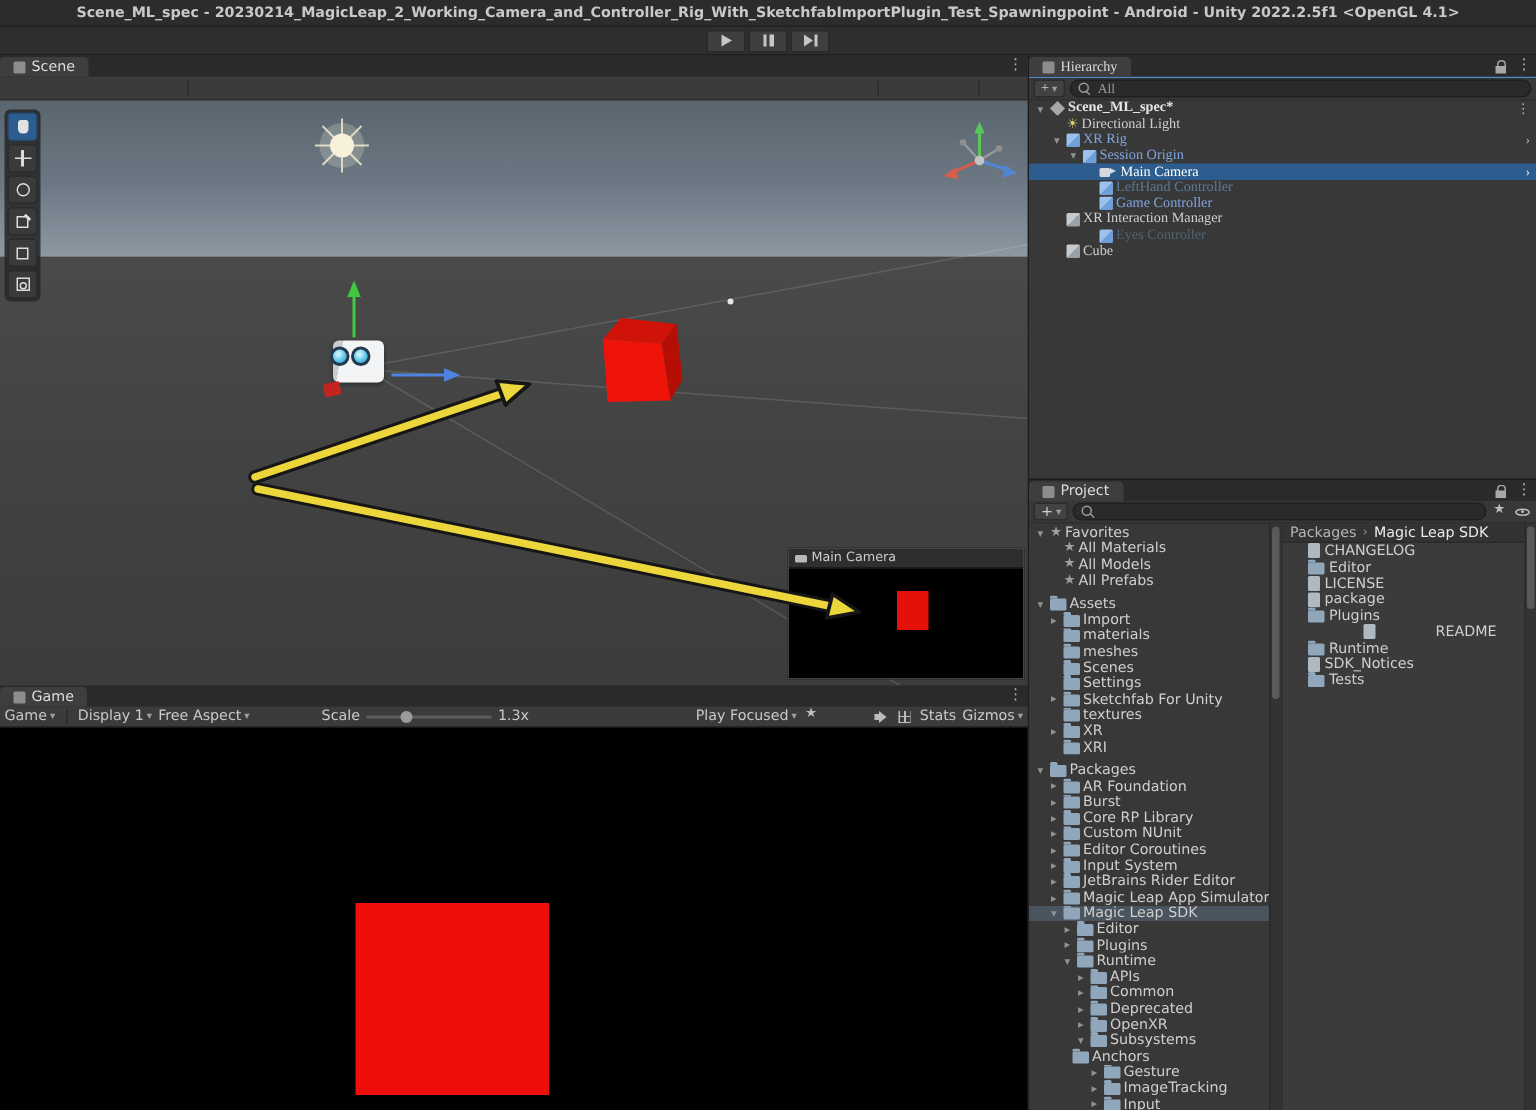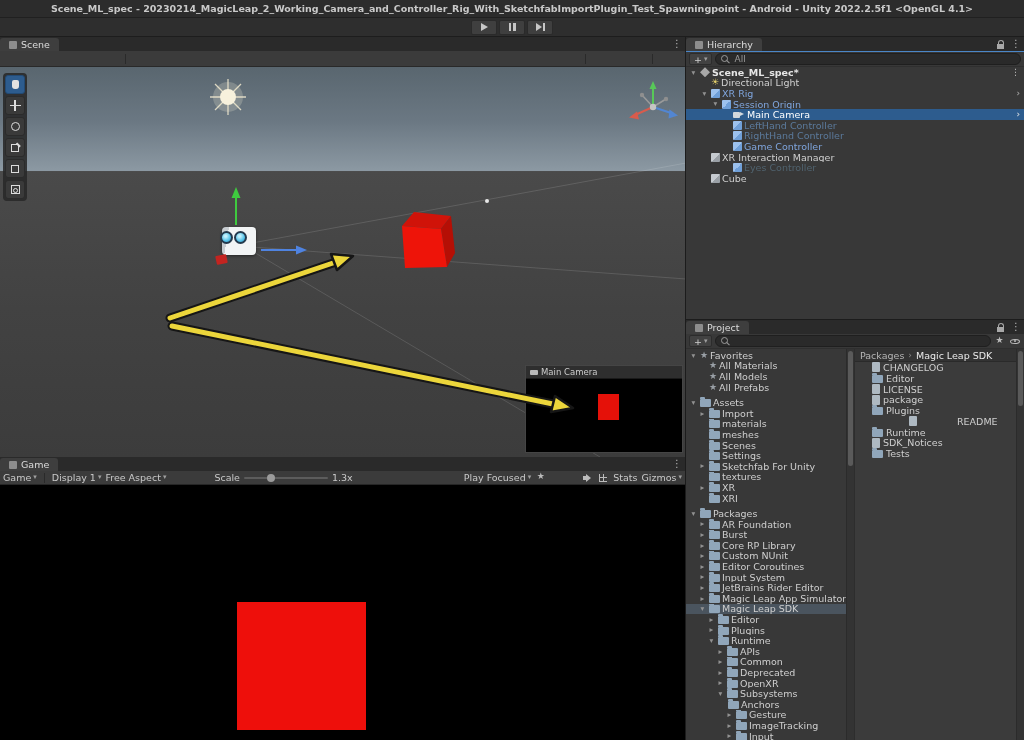--- a/index.html
+++ b/index.html
@@ -122,21 +122,21 @@
   #game-toolbar{height:14px;background:#3b3b3b;border-bottom:1px solid #262626;display:flex;align-items:center;
                 padding:0 3px;gap:4px;font-size:9.5px;color:#c9c9c9;}
   .dd{display:flex;align-items:center;gap:2px;}
   #game-viewport{position:relative;width:100%;height:255px;background:#000;overflow:hidden;}
   #game-redsq{position:absolute;left:237px;top:117px;width:129px;height:128px;background:#ee0f0b;}
   .slider{width:84px;height:2px;background:#5c5c5c;border-radius:1px;position:relative;flex:none;}
   .slider .knob{position:absolute;left:28%;top:-3px;width:8px;height:8px;border-radius:50%;background:#9b9b9b;}
 
   
   #hierarchy-panel{position:absolute;left:686px;top:37px;width:338px;height:283px;background:#383838;
-                   border-bottom:1px solid #1c1c1c;}
+                   border-bottom:1px solid #1c1c1c;font-family:Liberation Serif, serif;}
   .bluebar{height:1px;background:#4a86c8;}
   .searchrow{height:15px;display:flex;align-items:center;gap:3px;padding:1px 3px;background:#383838;
              border-bottom:1px solid #2f2f2f;}
   .addbtn{display:flex;align-items:center;gap:2px;background:#424242;border:1px solid #2c2c2c;border-radius:2px;
           height:12px;padding:0 4px;font-size:9.5px;color:#cfcfcf;}
   .searchbox{flex:1;height:12px;background:#2a2a2a;border:1px solid #1f1f1f;border-radius:7px;
              display:flex;align-items:center;gap:4px;padding:0 5px;font-size:9px;color:#9a9a9a;}
 
   
   .trow{display:flex;align-items:center;gap:2px;height:10.6px;white-space:nowrap;overflow:hidden;}
@@ -477,25 +477,20 @@
           <span class="arr"></span>
           <span class="ti i-camera"></span>
           <span class="tl">Main Camera</span>
           <span class="rm">›</span>
         </div>
         <div class="trow prefab-dim" style="padding-left: 36px;">
           <span class="arr"></span>
           <span class="ti i-cube"></span>
           <span class="tl">LeftHand Controller</span>
         </div>
-        <div class="trow prefab-dim" style="padding-left: 36px;">
-          <span class="arr"></span>
-          <span class="ti i-cube"></span>
-          <span class="tl">RightHand Controller</span>
-        </div>
         <div class="trow prefab" style="padding-left: 36px;">
           <span class="arr"></span>
           <span class="ti i-cube"></span>
           <span class="tl">Game Controller</span>
         </div>
         <div class="trow " style="padding-left: 14px;">
           <span class="arr"></span>
           <span class="ti i-go"></span>
           <span class="tl">XR Interaction Manager</span>
         </div>
@@ -689,21 +684,21 @@
           <div class="trow " style="padding-left: 30px;">
             <span class="arr">▸</span>
             <span class="ti i-folder"></span>
             <span class="tl">OpenXR</span>
           </div>
           <div class="trow " style="padding-left: 30px;">
             <span class="arr">▾</span>
             <span class="ti i-folder"></span>
             <span class="tl">Subsystems</span>
           </div>
-          <div class="trow " style="padding-left: 31px;">
+          <div class="trow " style="padding-left: 18px;">
             <span class="arr"></span>
             <span class="ti i-folder"></span>
             <span class="tl">Anchors</span>
           </div>
           <div class="trow " style="padding-left: 39px;">
             <span class="arr">▸</span>
             <span class="ti i-folder"></span>
             <span class="tl">Gesture</span>
           </div>
           <div class="trow " style="padding-left: 39px;">

